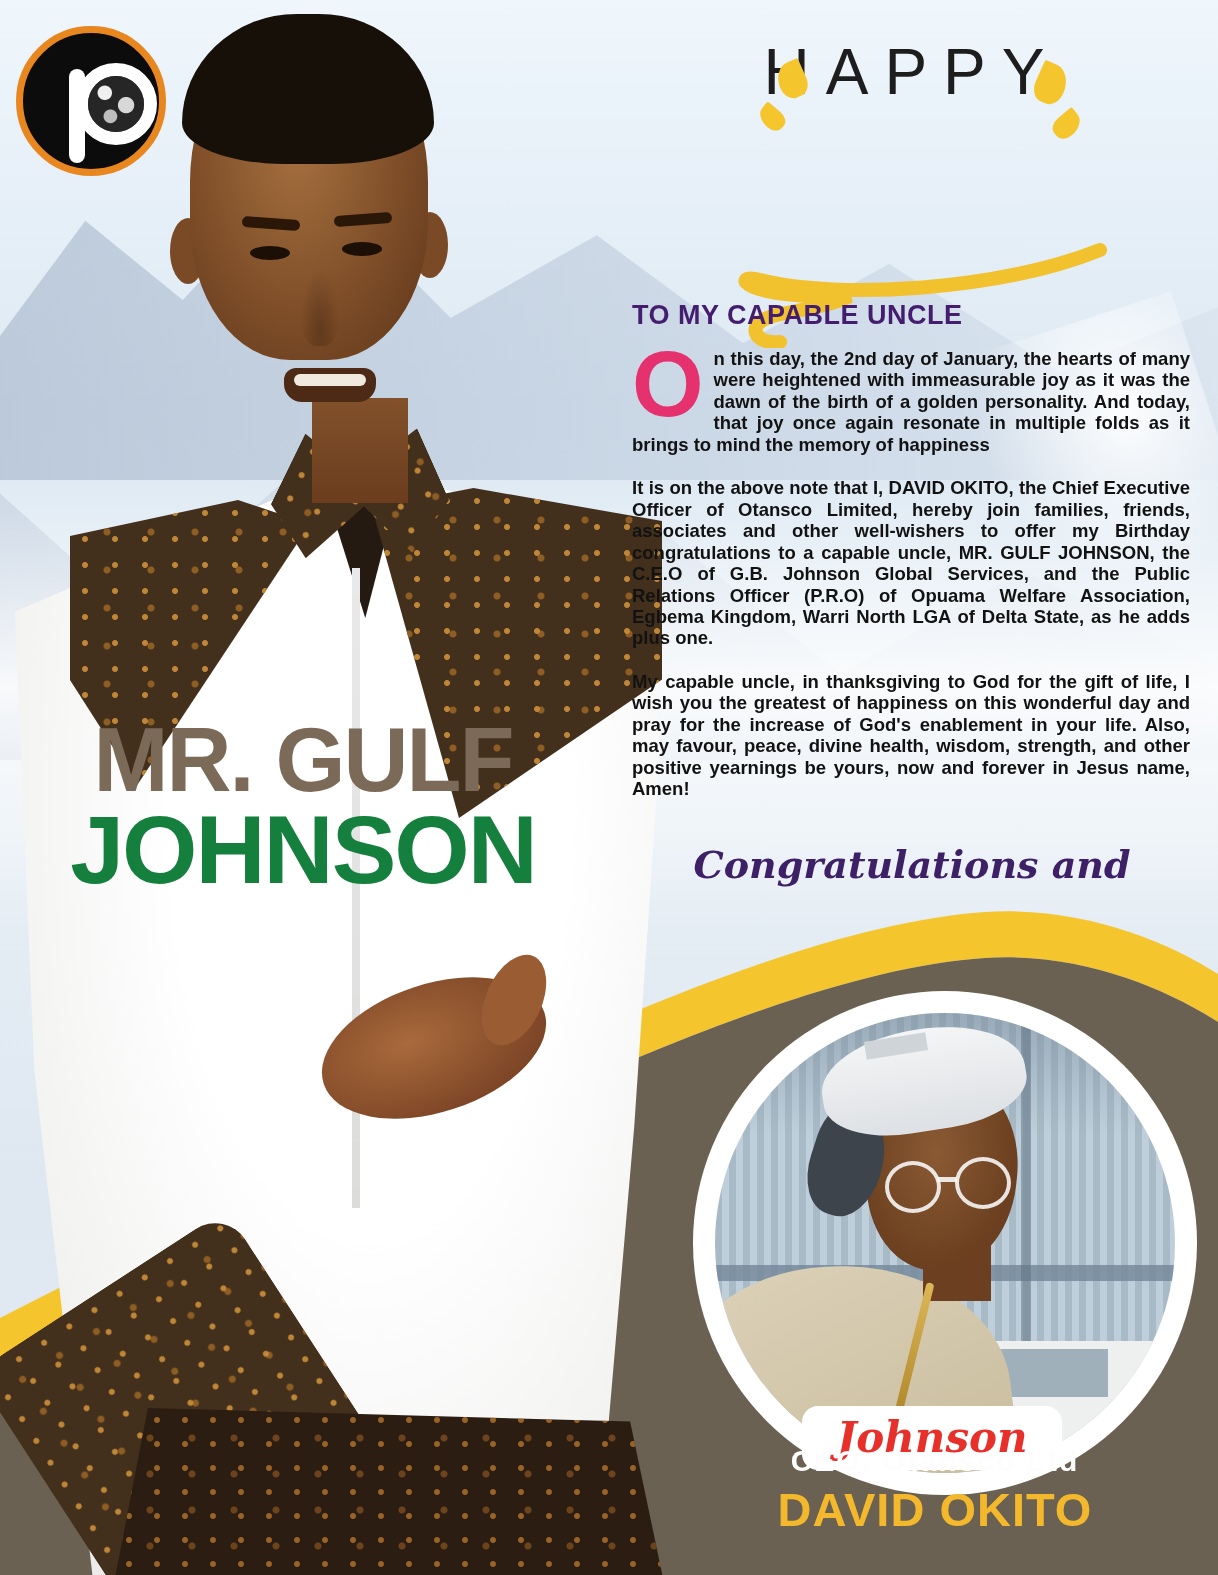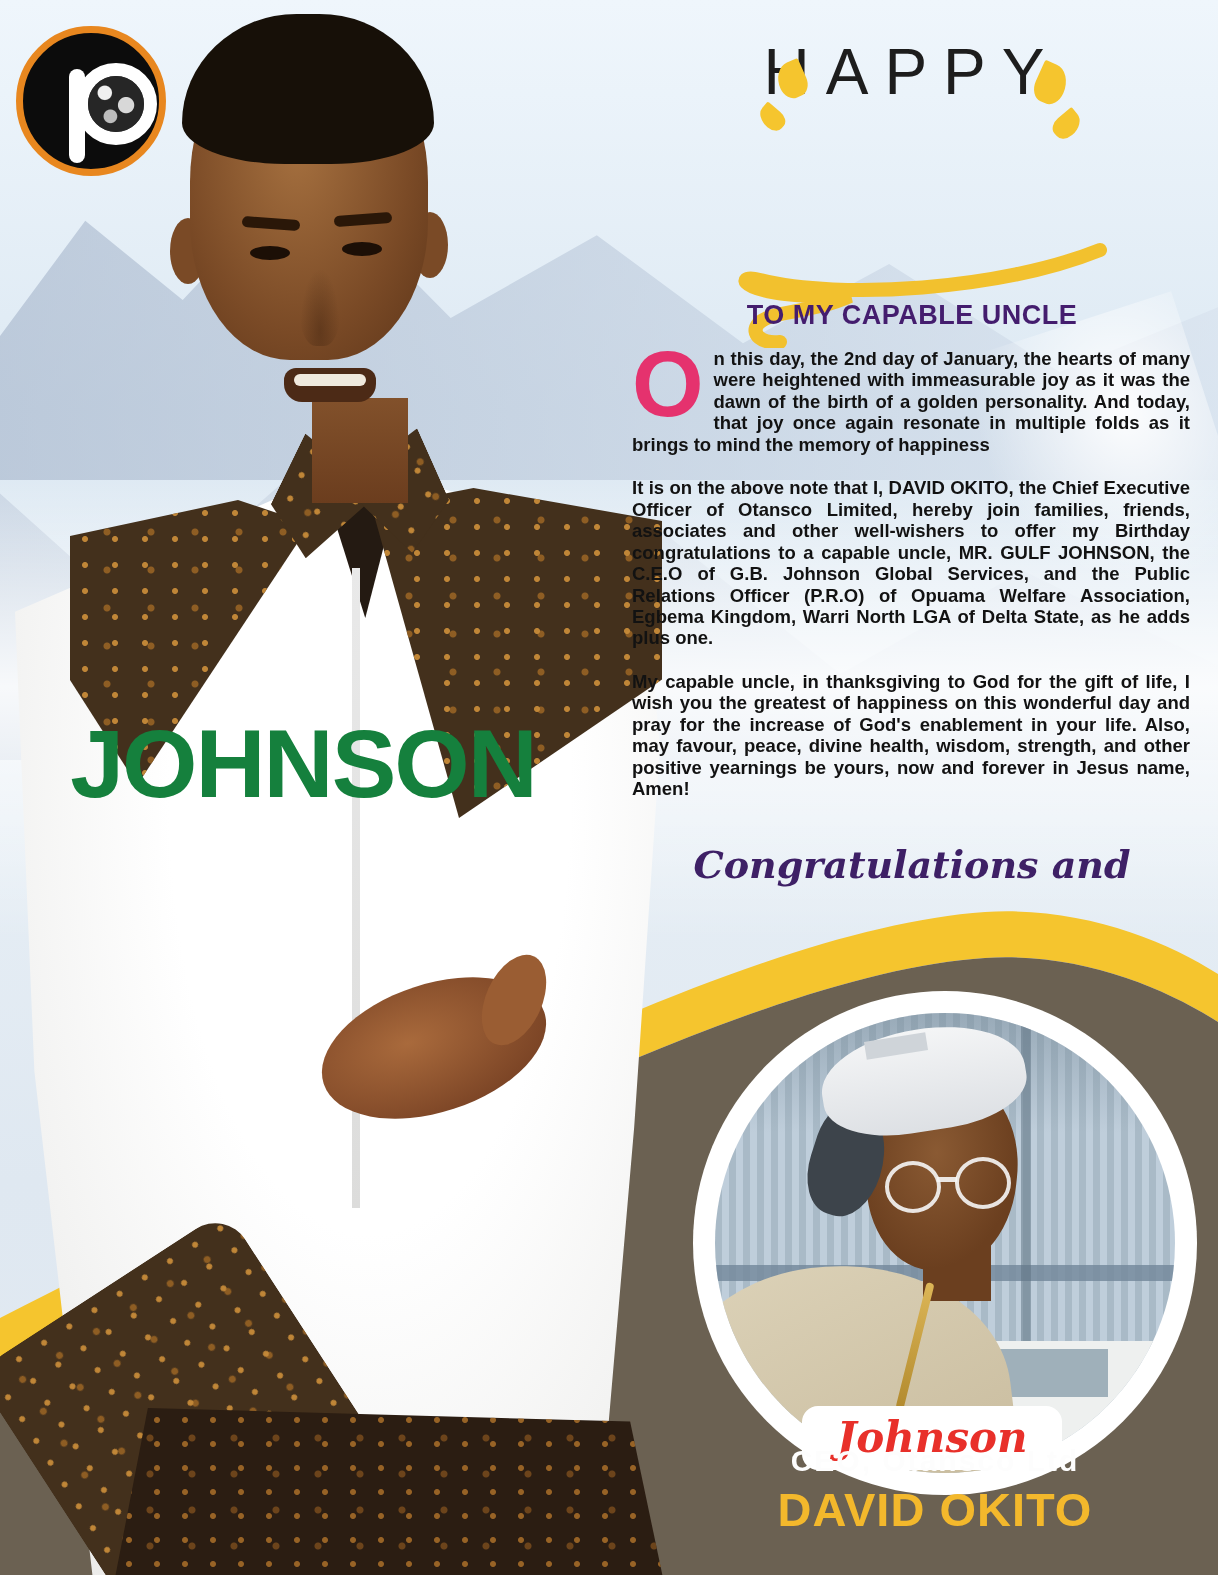--- a/index.html
+++ b/index.html
@@ -88,21 +88,21 @@
   .happy{font-size:64px;font-weight:300;letter-spacing:16px;color:#1d1d1d;
         font-family:"Liberation Sans",sans-serif;line-height:1;}
   .birthday{font-family:"DejaVu Serif",serif;font-style:italic;font-weight:bold;
         font-size:118px;line-height:.95;color:#161616;margin-top:-14px;letter-spacing:-4px;}
   .drop{position:absolute;background:#f5c52e;}
   .d1{left:146px;top:22px;width:28px;height:36px;border-radius:85% 10% 60% 60%;transform:rotate(-24deg);}
   .d2{left:130px;top:64px;width:20px;height:28px;border-radius:85% 10% 60% 60%;transform:rotate(-50deg);}
   .d3{left:404px;top:24px;width:30px;height:40px;border-radius:10% 85% 60% 60%;transform:rotate(24deg);}
   .d4{left:424px;top:70px;width:22px;height:30px;border-radius:10% 85% 60% 60%;transform:rotate(50deg);}
   .swoosh{left:700px;top:238px;width:420px;height:110px;z-index:5;}
-  .dedication{left:632px;top:300px;width:560px;text-align:center;z-index:5;
+  .dedication{left:632px;top:300px;width:560px;z-index:5;
         font-size:27px;font-weight:bold;color:#441d6e;letter-spacing:.5px;}
 
   
   .msg{left:632px;top:348px;width:558px;z-index:5;color:#121212;
         font-size:18.5px;font-weight:bold;line-height:1.16;text-align:justify;}
   .msg p{margin:0 0 22px 0;}
   .dropcap{float:left;font-size:92px;line-height:64px;font-weight:bold;color:#e5326e;
         padding:4px 10px 0 0;font-family:"Liberation Sans",sans-serif;}
   .closing{left:632px;top:842px;width:560px;text-align:center;z-index:5;
         font-family:"DejaVu Serif",serif;font-style:italic;font-weight:bold;
@@ -214,20 +214,21 @@
 <div class="abs msg">
   <p><span class="dropcap">O</span><span>n this day, the 2nd day of January, the hearts of many were heightened with immeasurable joy as it was the dawn of the birth of a golden personality. And today, that joy once again resonate in multiple folds as it brings to mind the memory of happiness</span></p>
   <p>It is on the above note that I, DAVID OKITO, the Chief Executive Officer of Otansco Limited, hereby join families, friends, associates and other well-wishers to offer my Birthday congratulations to a capable uncle, MR. GULF JOHNSON, the C.E.O of G.B. Johnson Global Services, and the Public Relations Officer (P.R.O) of Opuama Welfare Association, Egbema Kingdom, Warri North LGA of Delta State, as he adds plus one.</p>
   <p>My capable uncle, in thanksgiving to God for the gift of life, I wish you the greatest of happiness on this wonderful day and pray for the increase of God's enablement in your life. Also, may favour, peace, divine health, wisdom, strength, and other positive yearnings be yours, now and forever in Jesus name, Amen!</p>
 </div>
 <div class="abs closing">
   <div>Congratulations and</div>
 </div>
 
 <div class="abs celebrant">
+  <div class="name1">MR. GULF</div>
   <div class="name2">JOHNSON</div>
   <div class="celeb-title">
   </div>
 </div>
 
 <div class="abs cp">
   <div class="abs cp-inner">
     <div class="abs cp-topshade"></div>
     <div class="abs cp-rail"></div>
     <div class="abs cp-post"></div>

